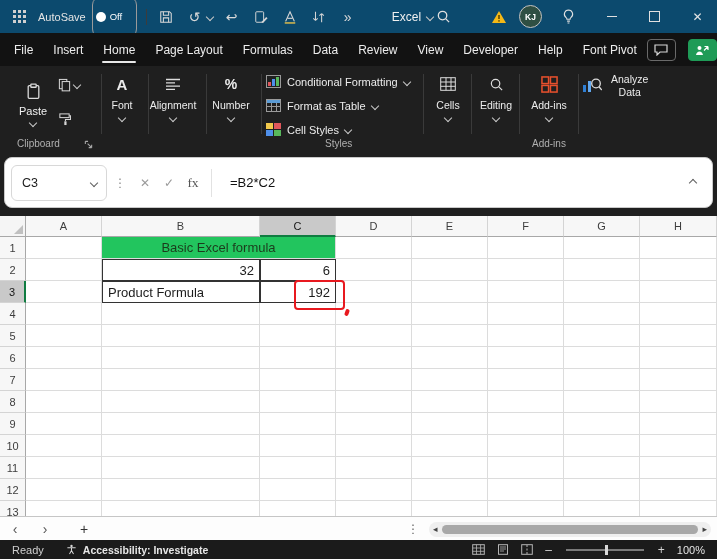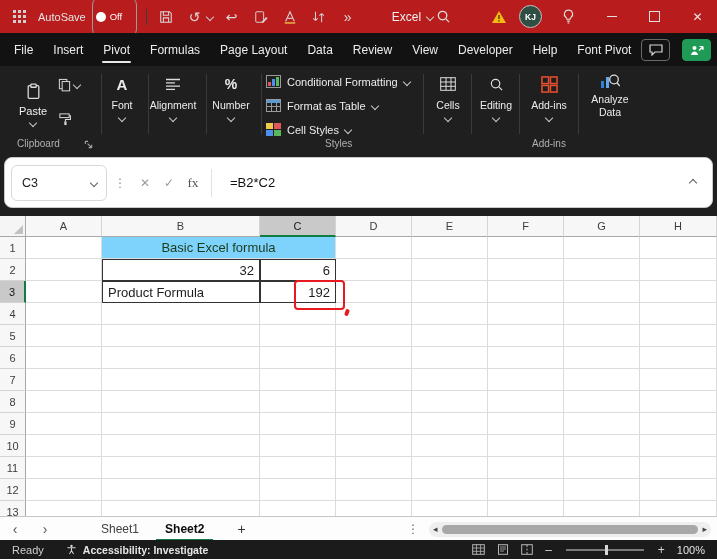--- a/index.html
+++ b/index.html
@@ -5,21 +5,21 @@
   html,body{margin:0;padding:0}
   body{position:relative;width:717px;height:559px;overflow:hidden;background:#1f1f1f;
        font-family:"Liberation Sans",sans-serif;}
   svg{display:block}
   .chev{display:inline-block;width:5px;height:5px;border-right:1.4px solid #c9c9c9;
         border-bottom:1.4px solid #c9c9c9;transform:rotate(45deg)}
   .chev.dark{border-color:#5f5f5f}
   .chev.up{transform:rotate(-135deg)}
 
   
-  #titlebar{position:absolute;top:0;left:0;right:0;height:33px;background:#b91c1c;
+  #titlebar{position:absolute;top:0;left:0;right:0;height:33px;background:#0c4a6e;
             display:flex;color:#e4e4e4;font-size:11px}
   .tb-left{display:flex;align-items:center;gap:9px;padding-left:9px}
   .autosave{display:flex;align-items:center;gap:6px}
   .pill{width:37px;height:16px;border:1px solid #9a9a9a;border-radius:9px;display:flex;
         align-items:center;gap:4px;padding:12px 3px}
   .knob{width:10px;height:10px;border-radius:50%;background:#fff}
   .pill span{font-size:9.5px;color:#fff}
   .tb-sep{width:1px;height:16px;background:#3c3c3c}
   .tb-ic{width:20px;height:20px;display:flex;align-items:center;justify-content:center;
          color:#d9d9d9;font-size:14px}
@@ -53,22 +53,22 @@
   .mini{position:absolute;display:flex;align-items:center;gap:3px}
   .glabel{position:absolute;top:72px;font-size:10px;color:#b0b0b0;white-space:nowrap}
   .launcher{position:absolute}
   .cgroup{position:absolute;top:7px;width:44px;height:58px;display:flex;flex-direction:column;
           align-items:center;gap:4px;color:#ececec;font-size:10.5px;white-space:nowrap}
   .cgroup .ric,.paste-btn .ric{height:22px;display:flex;align-items:center;justify-content:center}
   .bigA{font-size:15px;font-weight:700;color:#ececec;font-style:normal}
   .pct{font-size:14px;font-weight:700;color:#ececec}
   .styles-rows{position:absolute;left:266px;top:5px;display:flex;flex-direction:column;gap:3px}
   .srow{display:flex;align-items:center;gap:6px;height:21px;color:#ececec;font-size:11px;white-space:nowrap}
-  .analyze{position:absolute;left:582px;top:7px;width:56px;display:flex;flex-direction:column;
-           align-items:center;gap:3px;color:#ececec;font-size:10.5px}
+  .analyze{position:absolute;left:582px;top:7px;width:56px;display:flex;flex-direction:row;
+           align-items:center;gap:9px;color:#ececec;font-size:10.5px}
   .analyze .two{text-align:center;white-space:normal;width:50px;line-height:1.2}
 
   
   #fstrip{position:absolute;top:153px;left:0;right:0;height:63px;background:#1f1f1f}
   #fbar{position:absolute;left:4px;right:4px;top:4px;height:49px;background:#fff;
         border:1px solid #c9c9c9;border-radius:8px;display:flex;align-items:center}
   .namebox{width:84px;height:34px;margin-left:6px;border:1px solid #d8d8d8;border-radius:6px;
            display:flex;align-items:center;padding-left:10px;position:relative;color:#1c1c1c;font-size:12.5px}
   .namebox .chev{position:absolute;right:9px}
   .vdots{color:#8a8a8a;font-size:12px;margin:0 7px}
@@ -89,21 +89,21 @@
   .ch{background:#f7f7f7;border-right:1px solid #d4d4d4;border-bottom:1px solid #a8a8a8;
       font-size:11px;color:#3d3d3d;display:flex;align-items:center;justify-content:center}
   .ch.sel{background:#c9c9c9;border-bottom:2px solid #107C41;color:#161616}
   .rh{background:#f7f7f7;border-right:1px solid #a8a8a8;border-bottom:1px solid #d4d4d4;
       font-size:11px;color:#3d3d3d;display:flex;align-items:center;justify-content:center}
   .rh.sel{background:#c9c9c9;border-right:2px solid #107C41;color:#161616}
   .cell{background:#fff;border-right:1px solid #dcdcdc;border-bottom:1px solid #dcdcdc;font-size:13px;
         color:#1c1c1c;display:flex;align-items:center;padding:0 5px;overflow:hidden;white-space:nowrap}
   .cell.num{justify-content:flex-end}
   .cell.bordered{border:1px solid #333}
-  .cell.title-cell{background:#7dd3fc;justify-content:center;color:#1c3b1c}
+  .cell.title-cell{background:#22c55e;justify-content:center;color:#1c3b1c}
   #cell-annotation{position:absolute;left:294px;top:64px;width:47px;height:26px;
                    border:2.5px solid #E8191F;border-radius:4px;pointer-events:none}
   #cell-annotation::after{content:"";position:absolute;right:-6px;bottom:-8px;width:4px;height:7px;
                    background:#E8191F;border-radius:2px;transform:rotate(20deg)}
 
   
   #tabbar{position:absolute;top:516px;left:0;right:0;height:24px;background:#fdfdfd;
           border-top:1px solid #c6c6c6;display:flex;align-items:center;color:#444}
   .tab-nav{width:30px;text-align:center;font-size:14px;color:#555}
   .tabs-holder{display:flex;height:100%;margin-left:28px}
@@ -221,23 +221,23 @@
     <span class="wc">
         <i class="max-glyph"></i>
       </span>
     <span class="wc close-glyph">✕</span>
   </div>
 </header>
 
 <nav id="menubar">
   <div class="menu-item">File</div>
   <div class="menu-item">Insert</div>
-  <div class="menu-item active">Pivot</div>
+  <div class="menu-item active">Home</div>
+  <div class="menu-item">Page Layout</div>
   <div class="menu-item">Formulas</div>
-  <div class="menu-item">Page Layout</div>
   <div class="menu-item">Data</div>
   <div class="menu-item">Review</div>
   <div class="menu-item">View</div>
   <div class="menu-item">Developer</div>
   <div class="menu-item">Help</div>
   <div class="menu-item">Font Pivot</div>
   <div class="menu-right">
     <span class="icon-btn">
       <svg width="14" height="12" viewBox="0 0 14 12">
           <path d="M1 1h12v7H6l-3 3V8H1z" fill="none" stroke="#d6d6d6" stroke-width="1.2"></path>
@@ -549,24 +549,20 @@
     <div class="cell"></div>
     <div class="cell"></div>
     <div class="cell"></div>
     <div class="cell"></div>
     <div class="cell"></div>
   </section>
 
 <footer id="tabbar">
   <span class="tab-nav">‹</span>
   <span class="tab-nav">›</span>
-  <div class="tabs-holder">
-    <div class="sheet-tab">Sheet1</div>
-    <div class="sheet-tab active">Sheet2</div>
-  </div>
   <span class="add-tab">+</span>
   <span class="tab-dots">⋮</span>
   <div class="hscroll">
     <span class="sarrow left">◂</span>
     <i class="hthumb"></i>
     <span class="sarrow right">▸</span>
   </div>
 </footer>
 
 <footer id="statusbar">

